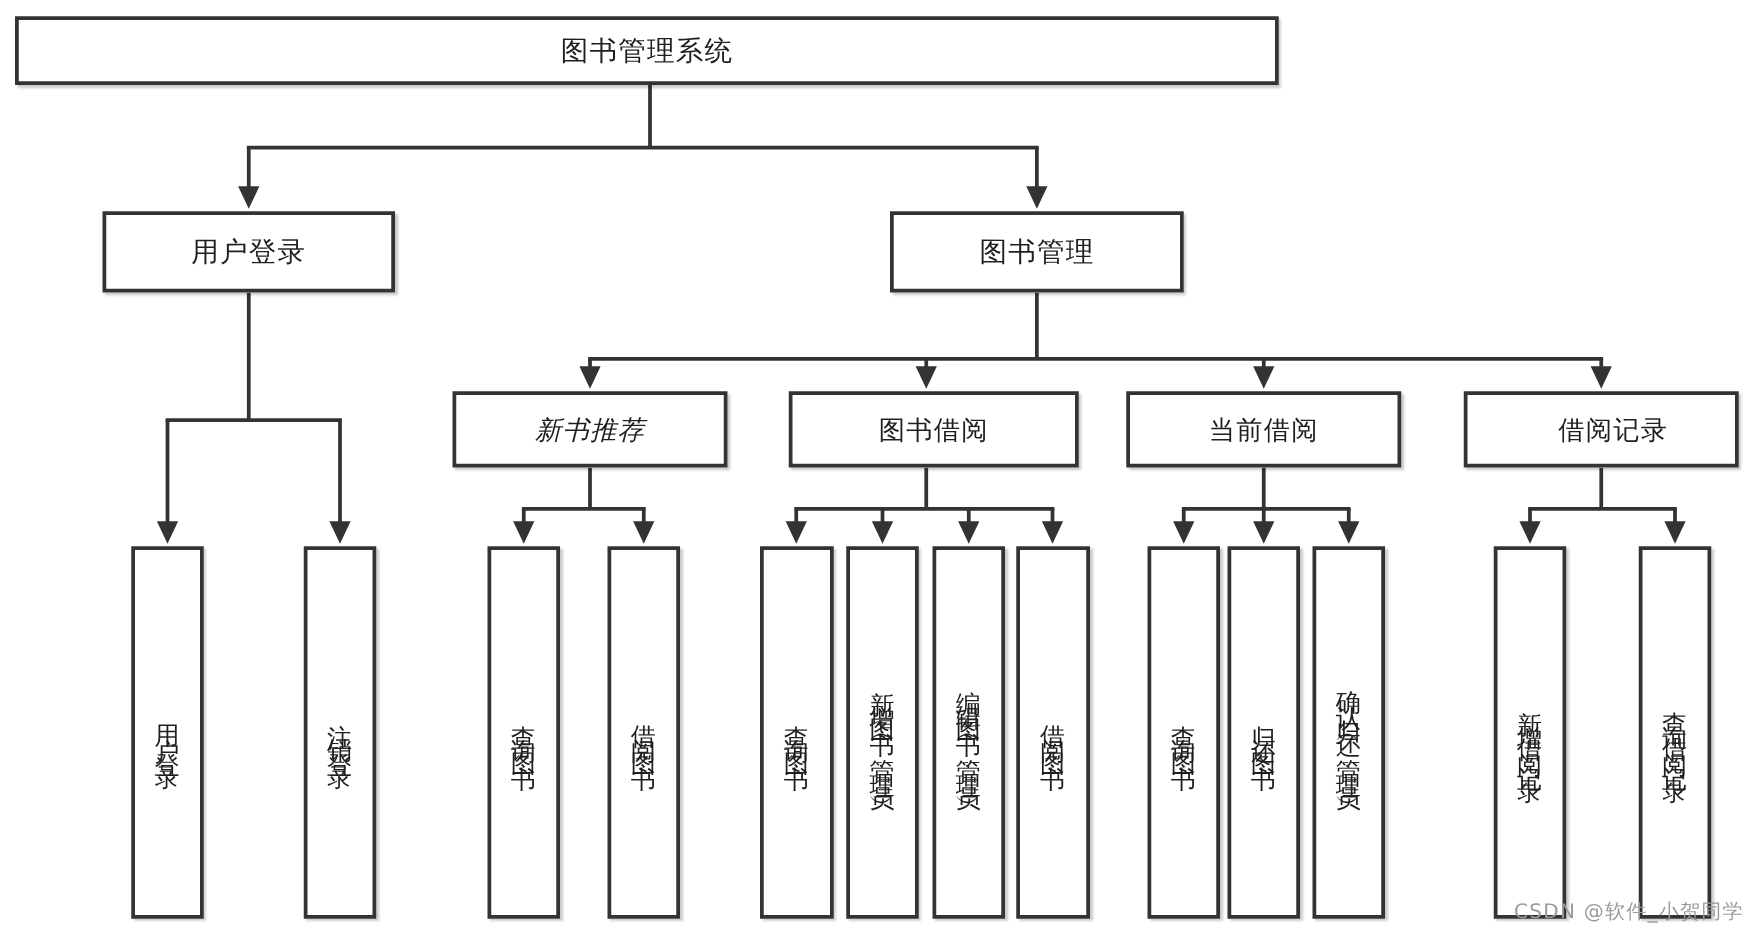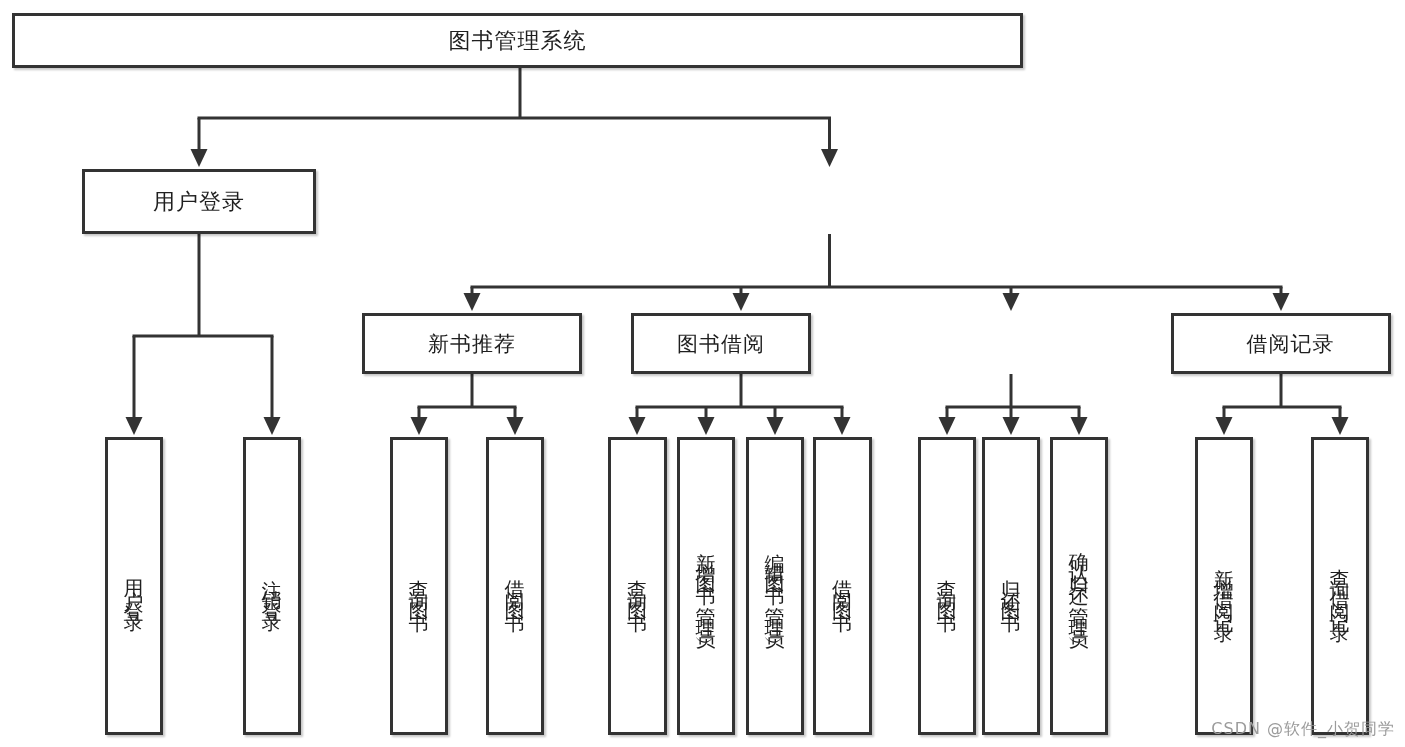--- a/index.html
+++ b/index.html
@@ -132,26 +132,32 @@
     </g>
   </svg>
 
   <div class="node root" style="left:12px; top:13px; width:1011px; height:55px;">
     <span class="hlabel">图书管理系统</span>
   </div>
 
   <div class="node lvl2" style="left:82px; top:169px; width:234px; height:65px;">
     <span class="hlabel">用户登录</span>
   </div>
-
-  <div class="node lvl3" style="left:362px; top:313px; width:220px; height:61px;">
+  <div class="node lvl2" style="left:712px; top:169px; width:235px; height:65px;">
+    <span class="hlabel">图书管理</span>
+  </div>
+
+  <div class="node lvl3" style="left:362px; top:313px; width:220px; height:61px;font-style:italic;">
     <span class="hlabel">新书推荐</span>
   </div>
-  <div class="node lvl3" style="left:631px; top:313px; width:180px; height:61px;">
+  <div class="node lvl3" style="left:631px; top:313px; width:232px; height:61px;">
     <span class="hlabel">图书借阅</span>
+  </div>
+  <div class="node lvl3" style="left:901px; top:313px; width:220px; height:61px;">
+    <span class="hlabel">当前借阅</span>
   </div>
   <div class="node lvl3" style="left:1171px; top:313px; width:220px; height:61px;padding-left:19px;">
     <span class="hlabel">借阅记录</span>
   </div>
 
   <div class="node leaf" style="left:105px; top:437px; width:58px; height:298px;">
     <span class="vlabel">用户登录</span>
   </div>
   <div class="node leaf" style="left:243px; top:437px; width:58px; height:298px;">
     <span class="vlabel">注销登录</span>

